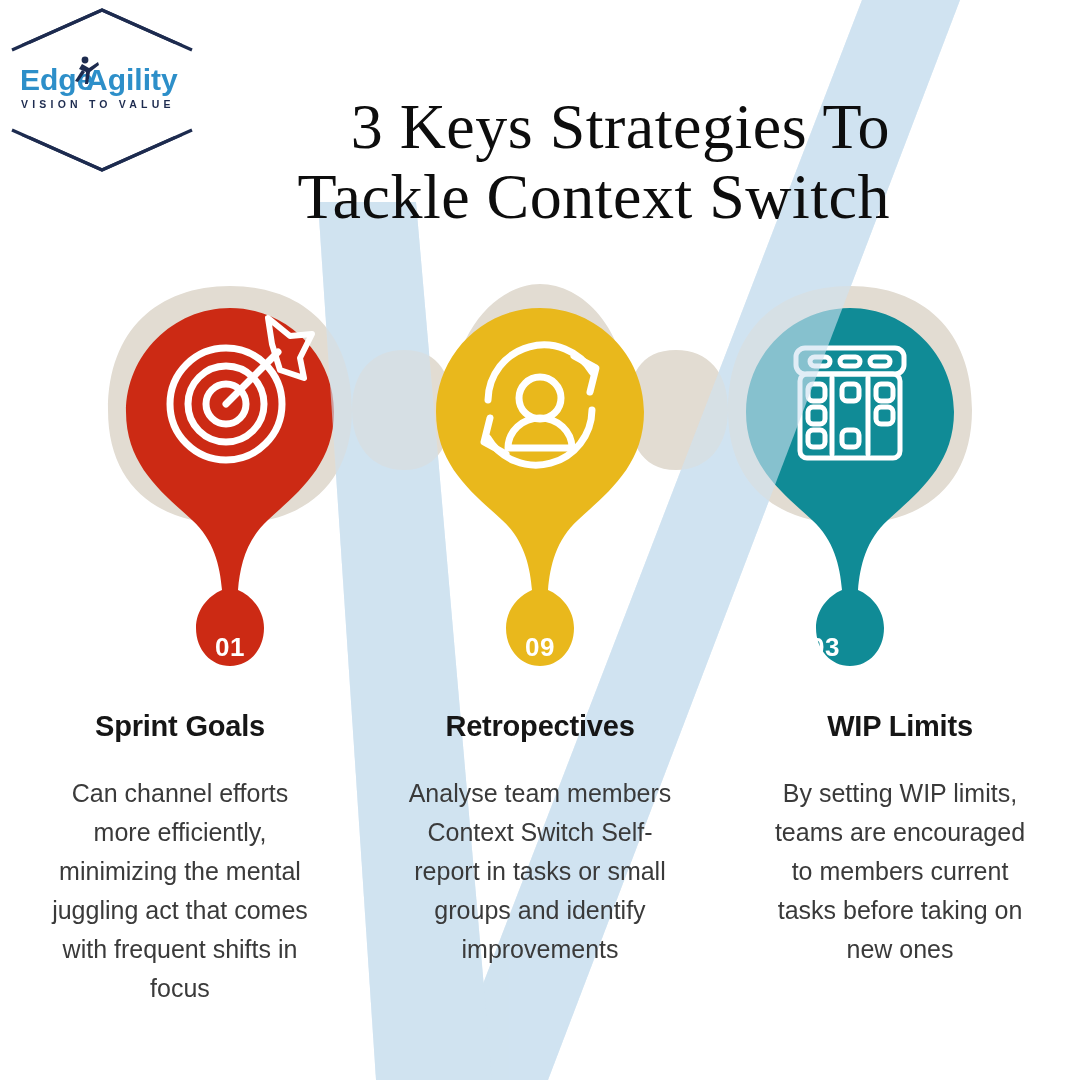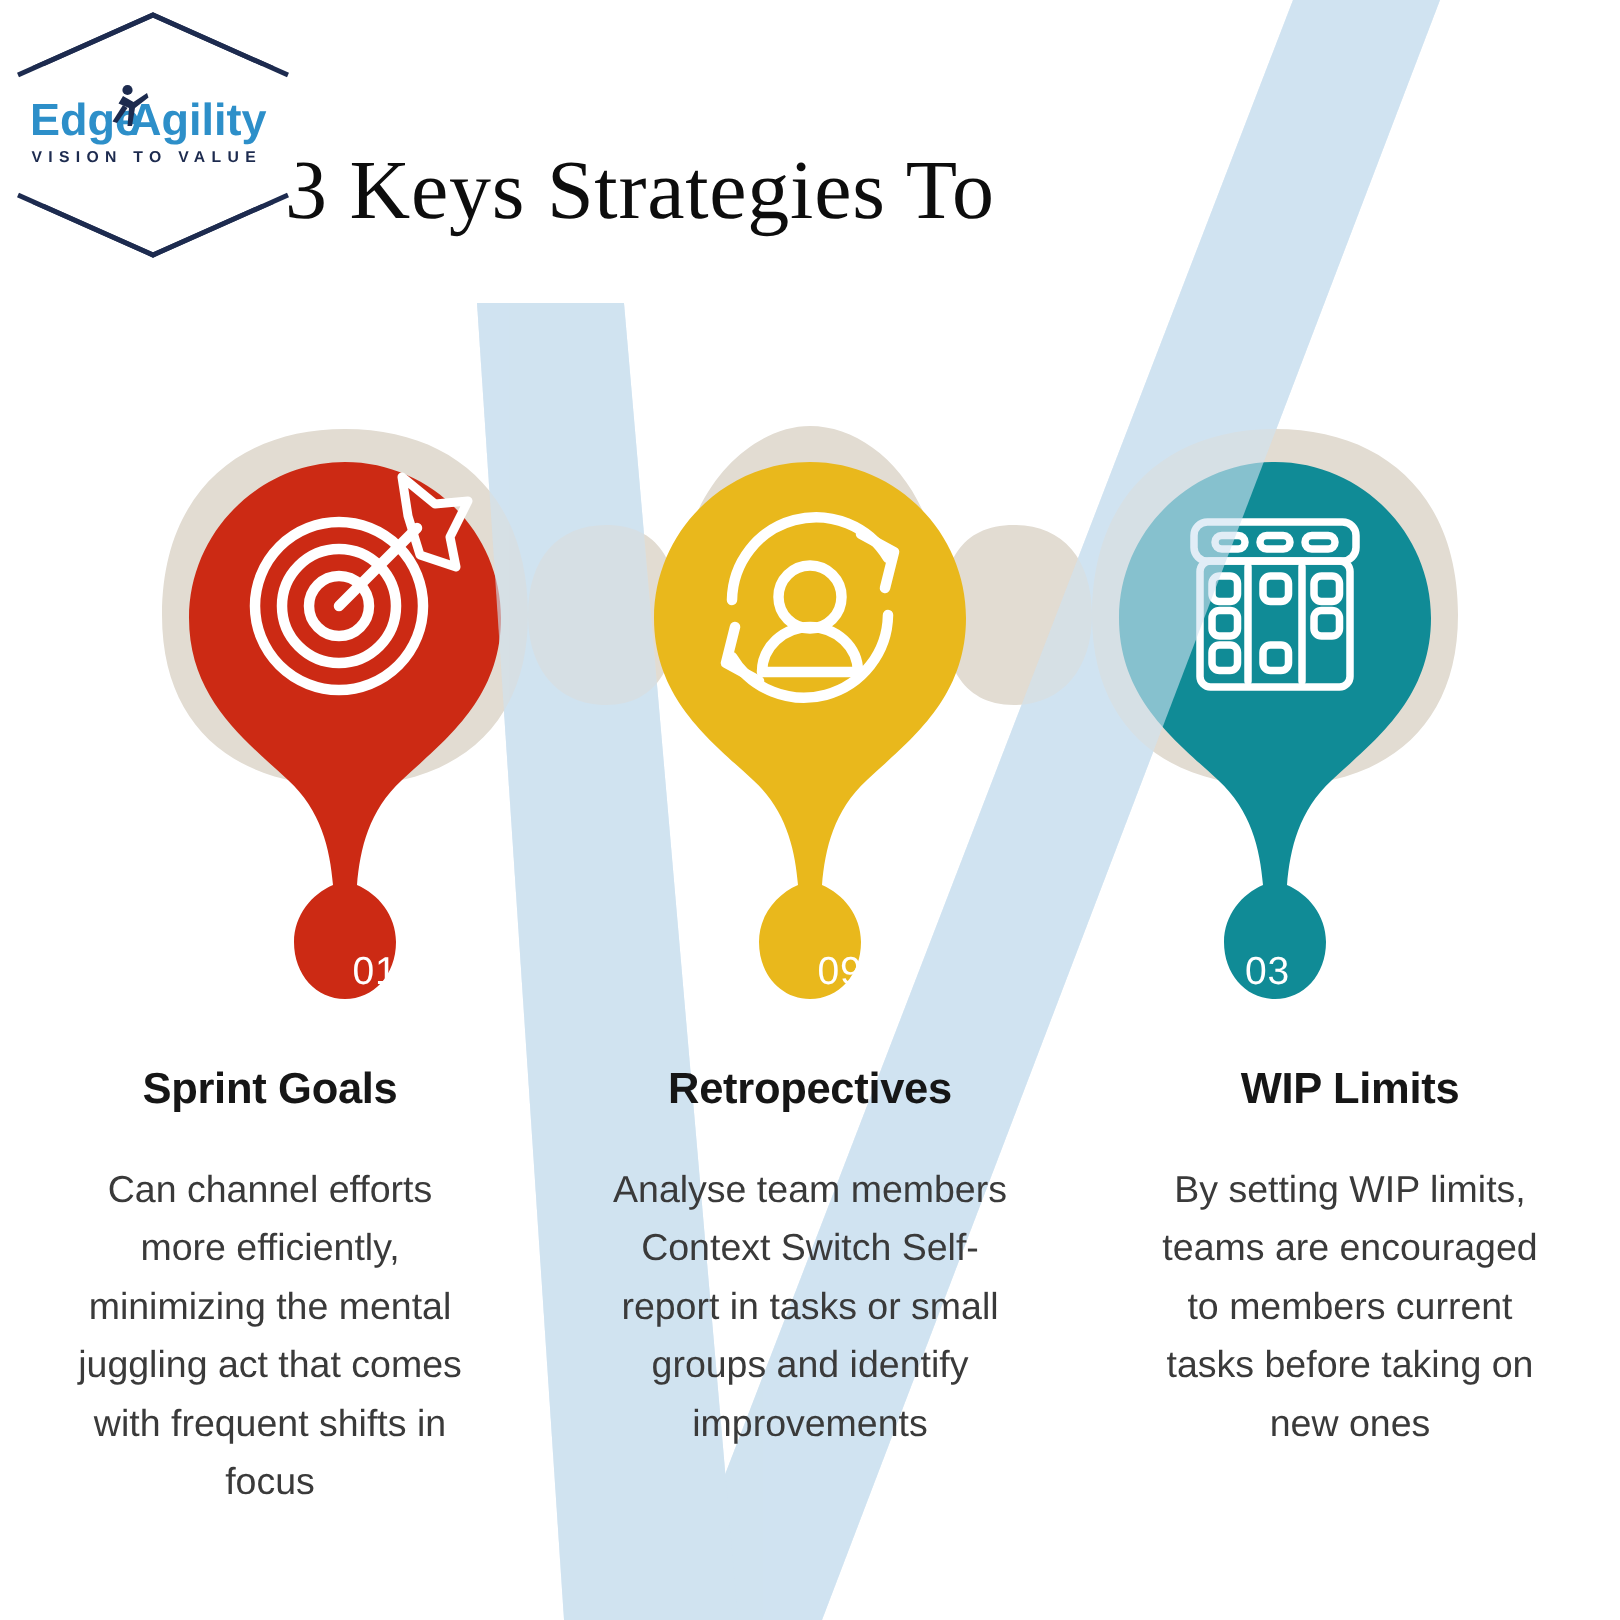--- a/index.html
+++ b/index.html
@@ -65,23 +65,23 @@
   }
   #logo svg { display: block; }
 
   
   #title {
     position: absolute;
     left: 190px;
     top: 92px;
     width: 700px;
     z-index: 6;
-    text-align: left;
+    text-align: right;
     font-family: "Liberation Serif", "DejaVu Serif", serif;
-    font-size: 56px;
+    font-size: 64px;
     line-height: 70px;
     color: #0d0d0d;
     letter-spacing: 0.5px;
   }
   #title .tline { display: block; white-space: nowrap; }
 
   
   #columns {
     position: absolute;
     left: 0;
@@ -114,25 +114,25 @@
     margin: 30px auto 0 auto;
     max-width: 272px;
     font-weight: 400;
   }
 
   
   .pin-num {
     position: absolute;
     z-index: 5;
     font-family: "Liberation Sans", sans-serif;
-    font-weight: normal;
+    font-weight: bold;
     font-size: 26px;
     color: #ffffff;
     letter-spacing: 0.5px;
-    text-align: right;
+    text-align: center;
     width: 70px;
   }
   #num-01 { left: 195px; top: 632px; }
   #num-02 { left: 505px; top: 632px; }
   #num-03 { left: 790px; top: 632px; }
 </style>
 </head>
 <body>
 
 <div id="canvas">
@@ -285,20 +285,21 @@
         <path d="M76,58 L83,62 L92,56 L93,59 L84,66 L82,78 L79,78 L80,66 L73,63 Z"></path>
         <path d="M79,66 L72,76 L69,75 L76,64 Z"></path>
       </g>
 
       <text x="15" y="102" font-family="Liberation Sans, sans-serif" font-size="10.5" font-weight="bold" letter-spacing="4.2" fill="#1d2b4f">VISION TO VALUE</text>
     </svg>
   </div>
 
   <div id="title">
     <span class="tline">3 Keys Strategies To</span>
+    <span class="tline">Tackle Context Switch</span>
   </div>
 
   <div id="columns">
 
     <div class="col">
       <div class="col-heading">Sprint Goals</div>
       <div class="col-body">Can channel efforts more efficiently, minimizing the mental juggling act that comes with frequent shifts in focus</div>
     </div>
 
     <div class="col">

